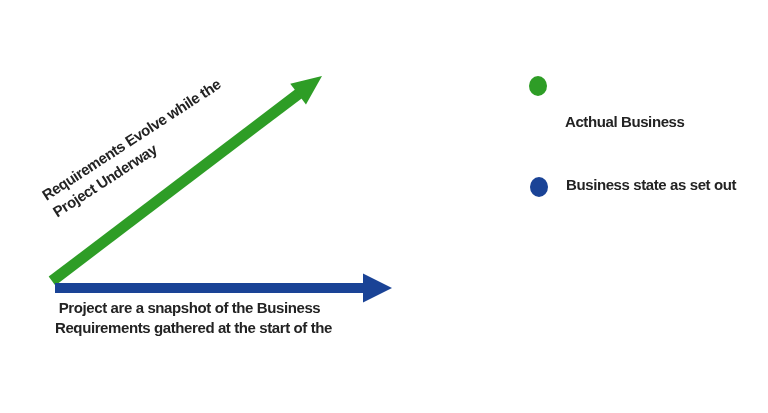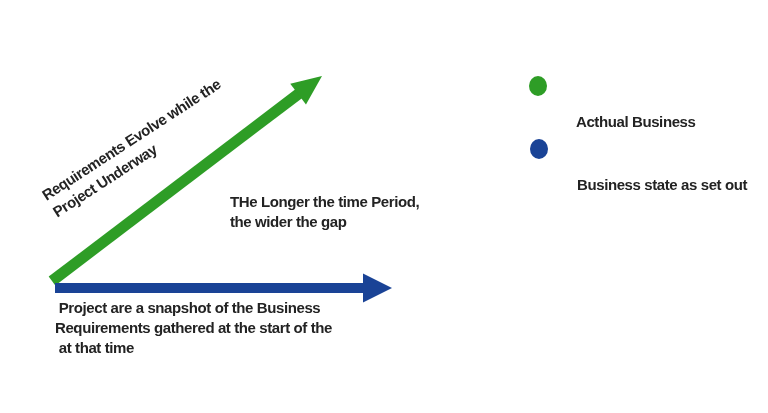--- a/index.html
+++ b/index.html
@@ -23,21 +23,21 @@
   }
   .label div { white-space: pre; }
   .rot-label {
     transform: rotate(-33deg);
     transform-origin: 0 100%;
   }
   .legend-item {
     position: absolute;
     display: flex;
     align-items: flex-start;
-    gap: 29px;
+    gap: 18px;
   }
   .legend-dot {
     width: 18px;
     height: 20px;
     border-radius: 50%;
     margin-top: 4px;
     flex: 0 0 auto;
   }
   .legend-text {
     font-size: 15px;
@@ -57,38 +57,33 @@
     <polygon points="322,76 305.97,104.49 290.25,83.79" fill="#2e9d26"></polygon>
     <rect x="55" y="283" width="309" height="10" fill="#1a4396"></rect>
     <polygon points="392,288 363,273.5 363,302.5" fill="#1a4396"></polygon>
   </svg>
 
   <div class="label rot-label" style="left:60px; top:182px;">
     <div>Requirements Evolve while the</div>
     <div>Project Underway</div>
   </div>
 
-  <div class="label" style="left:230px; top:192px;">
-    <div>THe Longer the time Period,</div>
-    <div>the wider the gap</div>
-  </div>
 
   <div class="label" style="left:55px; top:298px;">
     <div> Project are a snapshot of the Business</div>
     <div>Requirements gathered at the start of the</div>
-    <div> at that time</div>
   </div>
 
   <div class="legend-item" style="left:529px; top:72px;">
     <span class="legend-dot" style="background-color: rgb(46, 157, 38);"></span>
     <div class="legend-text">
       <div>Acthual Business</div>
     </div>
   </div>
 
-  <div class="legend-item" style="left:530px; top:135px;">
+  <div class="legend-item" style="left:530px; top:135px;align-items:center;">
     <span class="legend-dot" style="background-color: rgb(26, 67, 150);"></span>
     <div class="legend-text">
       <div>Business state as set out</div>
     </div>
   </div>
 
 </div>
 
 </body></html>

